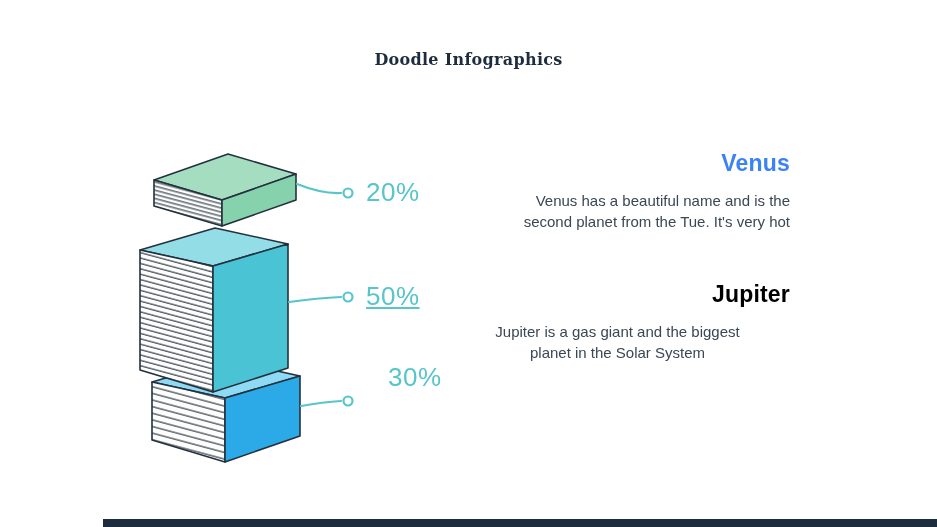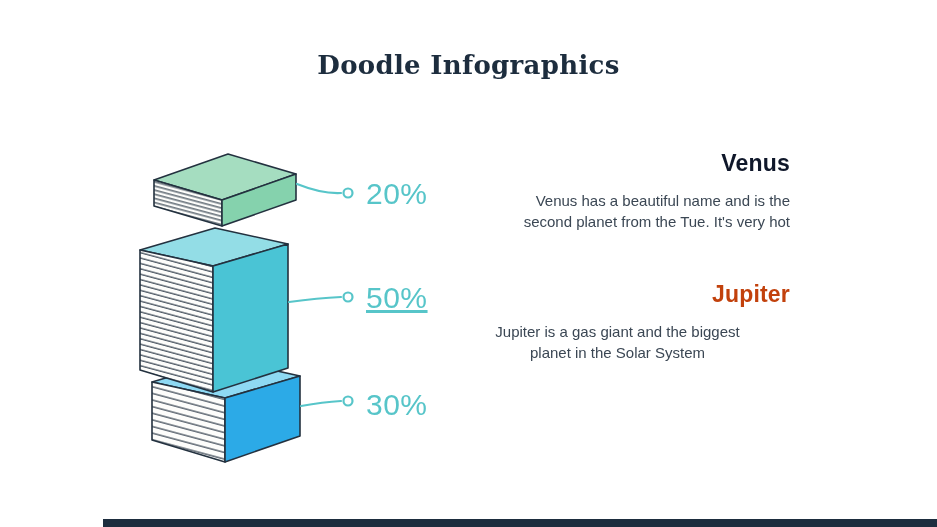--- a/index.html
+++ b/index.html
@@ -8,49 +8,49 @@
     width:937px;height:527px;
     background:#ffffff;
     overflow:hidden;
     font-family:"Liberation Sans",sans-serif;
     margin:0 auto;
   }
   .title{
     position:absolute;top:50px;left:0;width:100%;
     margin:0;text-align:center;
     font-family:"DejaVu Serif",serif;
-    font-size:26px;font-weight:700;letter-spacing:0.3px;
+    font-size:16px;font-weight:700;letter-spacing:0.3px;
     color:#1d2d3e;
   }
   .chart-svg{position:absolute;left:118px;top:138px;}
   .pct{
     position:absolute;left:366px;
-    font-size:30px;font-weight:400;color:#57c5c9;
+    font-size:26px;font-weight:400;color:#57c5c9;
     line-height:1;letter-spacing:0.5px;
   }
   .pct-0{top:179px;}
   .pct-1{top:283px;text-decoration:underline;}
-  .pct-2{top:390px;}
+  .pct-2{top:364px;margin-left:22px;}
   .info-col{
     position:absolute;top:150px;right:147px;width:345px;
     text-align:right;
   }
   .planet h2{
     margin:0 0 12px 0;
     font-size:23px;font-weight:700;line-height:1.2;
     letter-spacing:0.2px;
   }
   .planet p{
     margin:0 0 26px 0;
     font-size:15px;line-height:1.45;color:#3b4754;
     white-space:pre-line;
   }
   .planet-0 h2{color:#57c5c9;}
-  .planet-1 h2{color:#0f172a;}
-  .planet-2 h2{color:#c2410c;margin-top:48px;}
+  .planet-1 h2{color:#3b82f6;}
+  .planet-2 h2{color:#000000;margin-top:48px;}
   .planet:last-child p{margin-bottom:0;text-align:center;}
   .footer-bar{
     position:absolute;left:103px;right:0;bottom:0;height:8px;
     background:#1d2d3e;
   }
 </style>
 </head>
 <body>
 
 <div class="slide">

